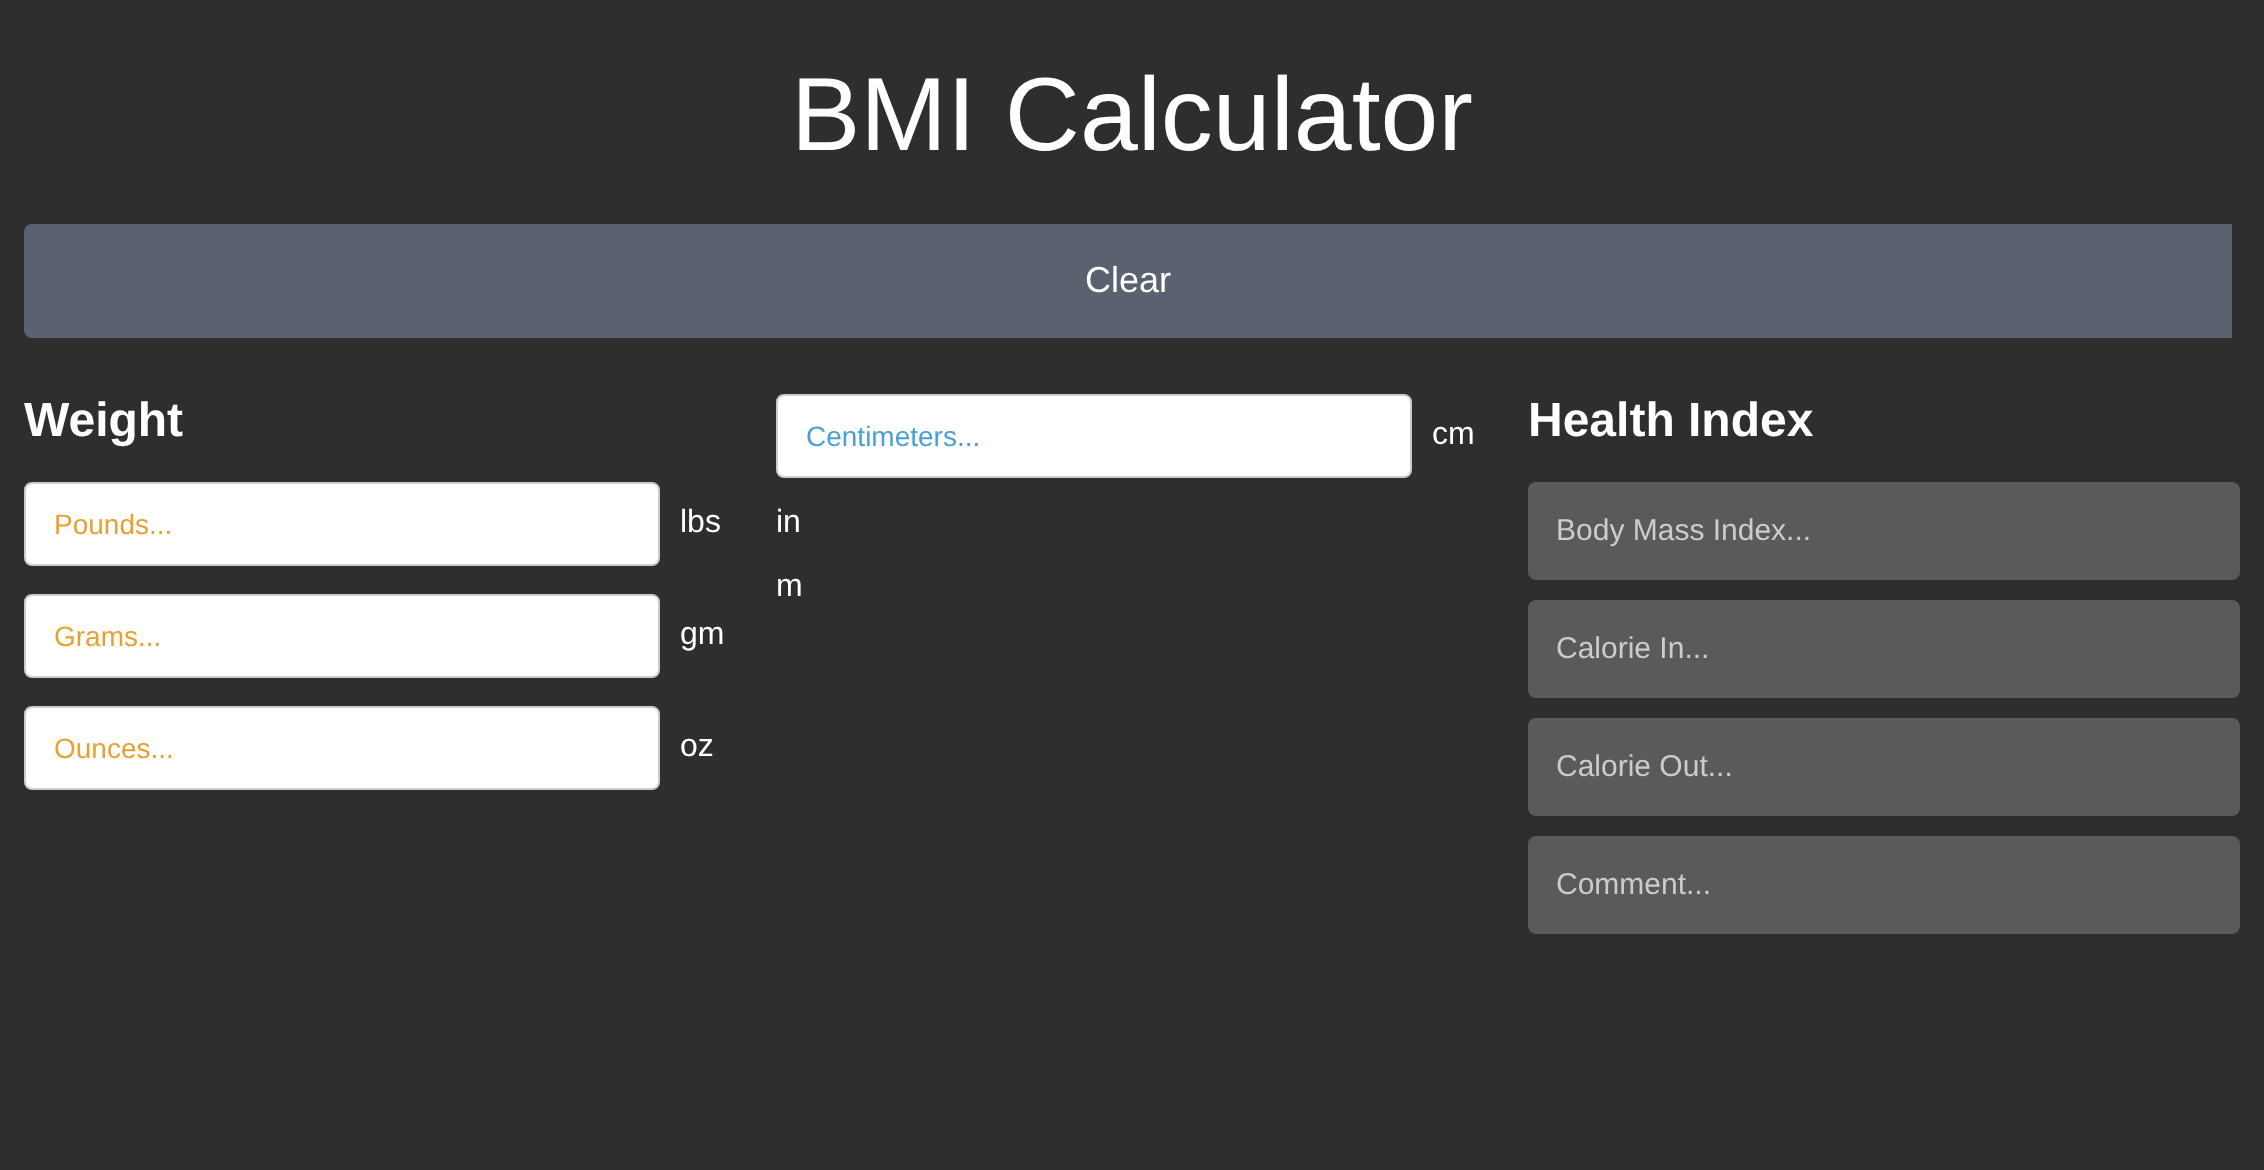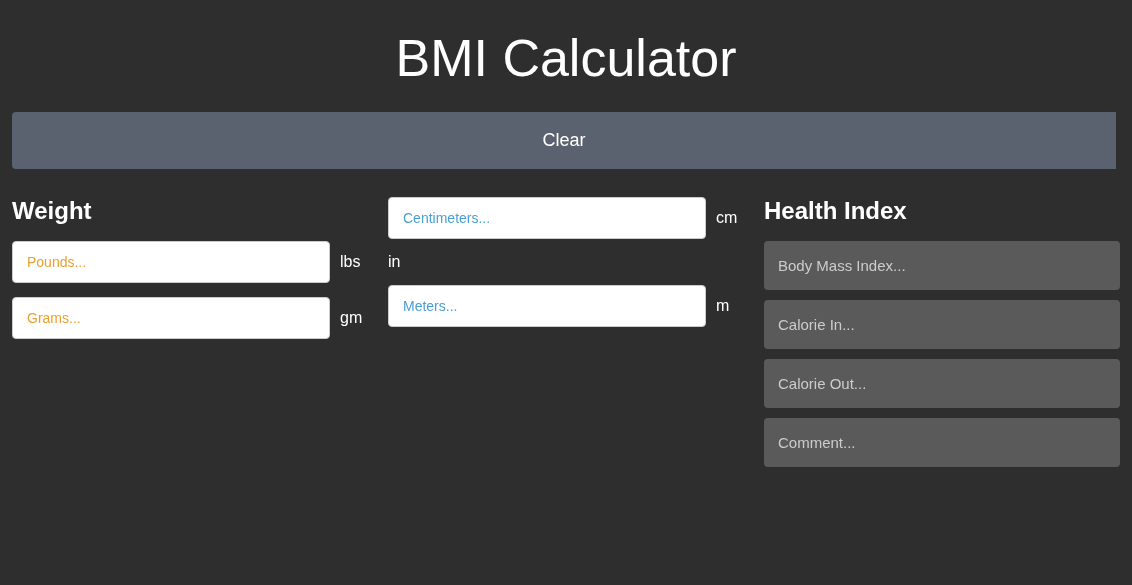--- a/index.html
+++ b/index.html
@@ -140,34 +140,37 @@
     <div class="section-title">Weight</div>
     <div id="weight-inputs">
         <div class="input-row">
           <input type="text" class="input-field" placeholder="Pounds..." style="">
           <span class="unit-label">lbs</span>
         </div>
         <div class="input-row">
           <input type="text" class="input-field" placeholder="Grams..." style="">
           <span class="unit-label">gm</span>
         </div>
+        <div class="input-row">
+          <input type="text" class="input-field" placeholder="Ounces..." style="">
+          <span class="unit-label">oz</span>
+        </div>
       </div>
   </div>
 
   <div class="section">
     <div id="height-inputs">
         <div class="input-row">
           <input type="text" class="input-field blue-placeholder" placeholder="Centimeters..." style="">
           <span class="unit-label">cm</span>
         </div>
         <div class="input-row">
           <span class="unit-label">in</span>
         </div>
         <div class="input-row">
-          <input type="text" class="input-field blue-placeholder" placeholder="Meters..." style="">
           <span class="unit-label">m</span>
         </div>
       </div>
   </div>
 
   <div class="section health-index-section">
     <div class="section-title">Health Index</div>
     <div id="health-fields"><input type="text" class="health-input" placeholder="Body Mass Index..." style=""><input type="text" class="health-input" placeholder="Calorie In..." style=""><input type="text" class="health-input" placeholder="Calorie Out..." style=""><input type="text" class="health-input" placeholder="Comment..." style=""></div>
   </div>
 

